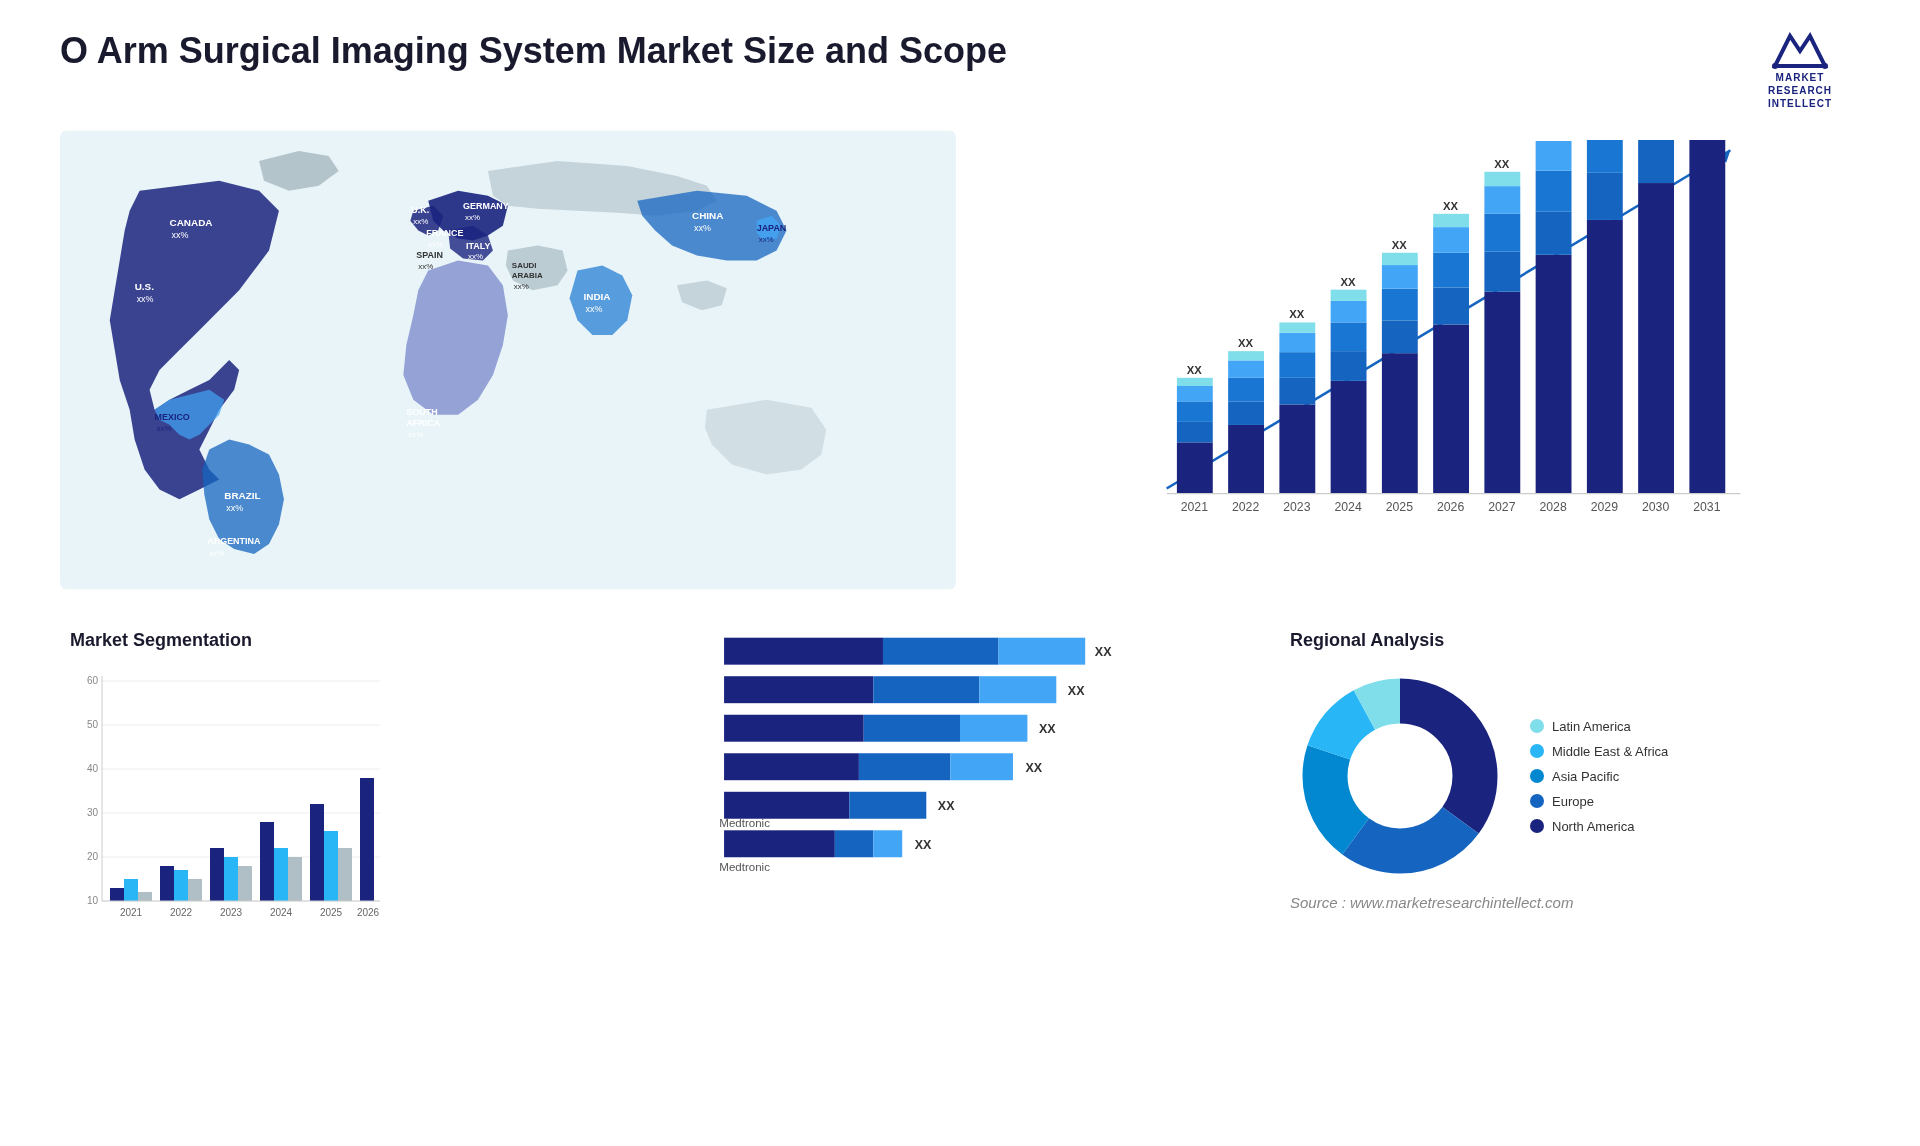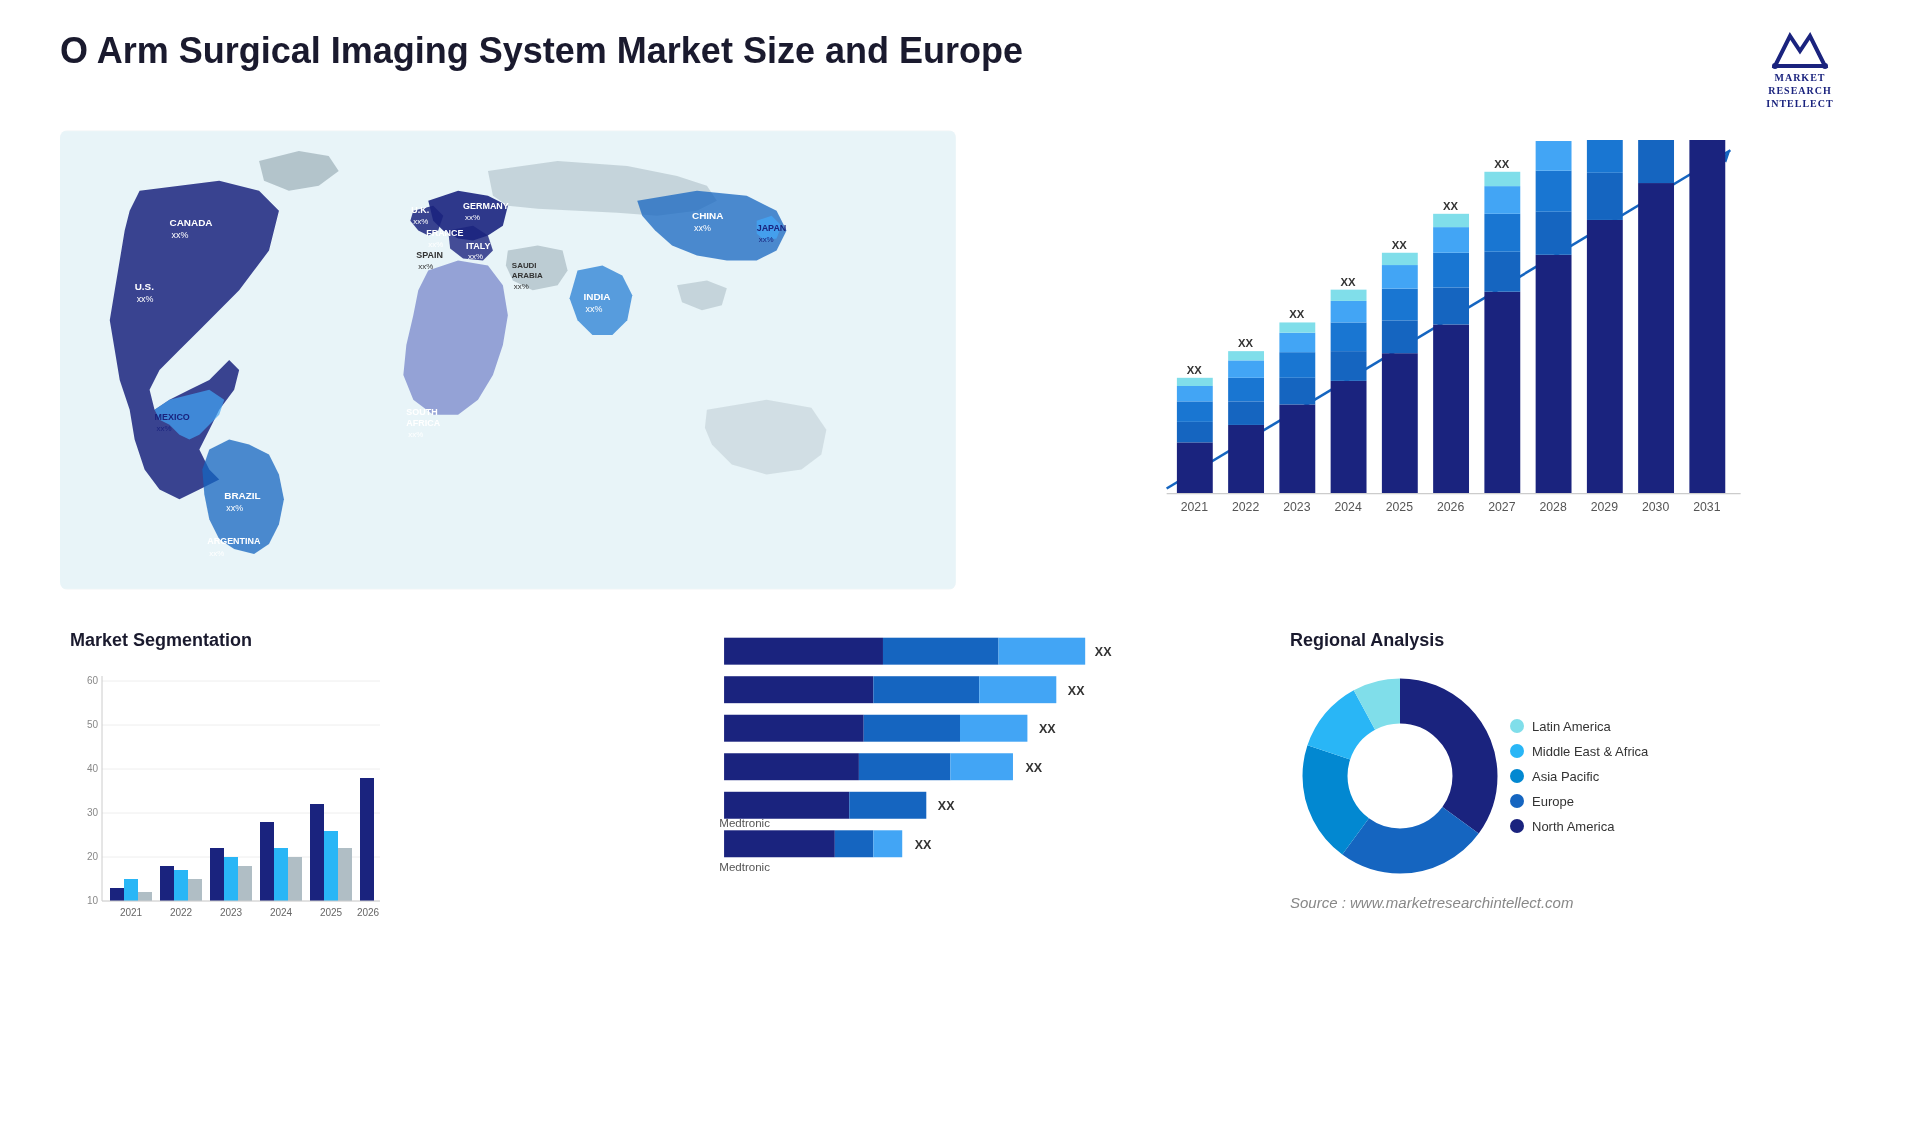--- a/index.html
+++ b/index.html
@@ -31,21 +31,20 @@
       font-weight: 700;
       color: #1a1a2e;
     }
     .logo-box {
       width: 120px;
       height: 80px;
       display: flex;
       flex-direction: column;
       align-items: center;
       justify-content: center;
-      font-family: Liberation Serif, serif;
     }
     .logo-m {
       width: 60px;
       height: 40px;
     }
     .logo-text {
       font-size: 10px;
       font-weight: 700;
       color: #1a237e;
       text-align: center;
@@ -141,20 +140,21 @@
       height: 260px;
     }
 
     
     .regional-container {
       flex: 1;
       padding: 10px;
     }
     .regional-content {
       display: flex;
+      gap: 20px;
       align-items: center;
     }
     .donut-container {
       width: 220px;
       height: 220px;
       flex-shrink: 0;
     }
     .regional-legend {
       display: flex;
       flex-direction: column;
@@ -173,21 +173,21 @@
       border-radius: 50%;
       flex-shrink: 0;
     }
   </style>
 </head>
 <body>
 
 <div class="page-container">
 
   <div class="header">
-    <h1 class="page-title">O Arm Surgical Imaging System Market Size and Europe</h1>
+    <h1 class="page-title">O Arm Surgical Imaging System Market Size and Scope</h1>
     <div class="logo-box">
       <svg class="logo-m" viewBox="0 0 60 40">
         <polygon points="5,35 20,5 30,20 40,5 55,35" fill="none" stroke="#1a237e" stroke-width="4"></polygon>
         <circle cx="5" cy="35" r="3" fill="#1a237e"></circle>
         <circle cx="55" cy="35" r="3" fill="#1a237e"></circle>
       </svg>
       <div class="logo-text">MARKET<br>RESEARCH<br>INTELLECT</div>
     </div>
   </div>
 

